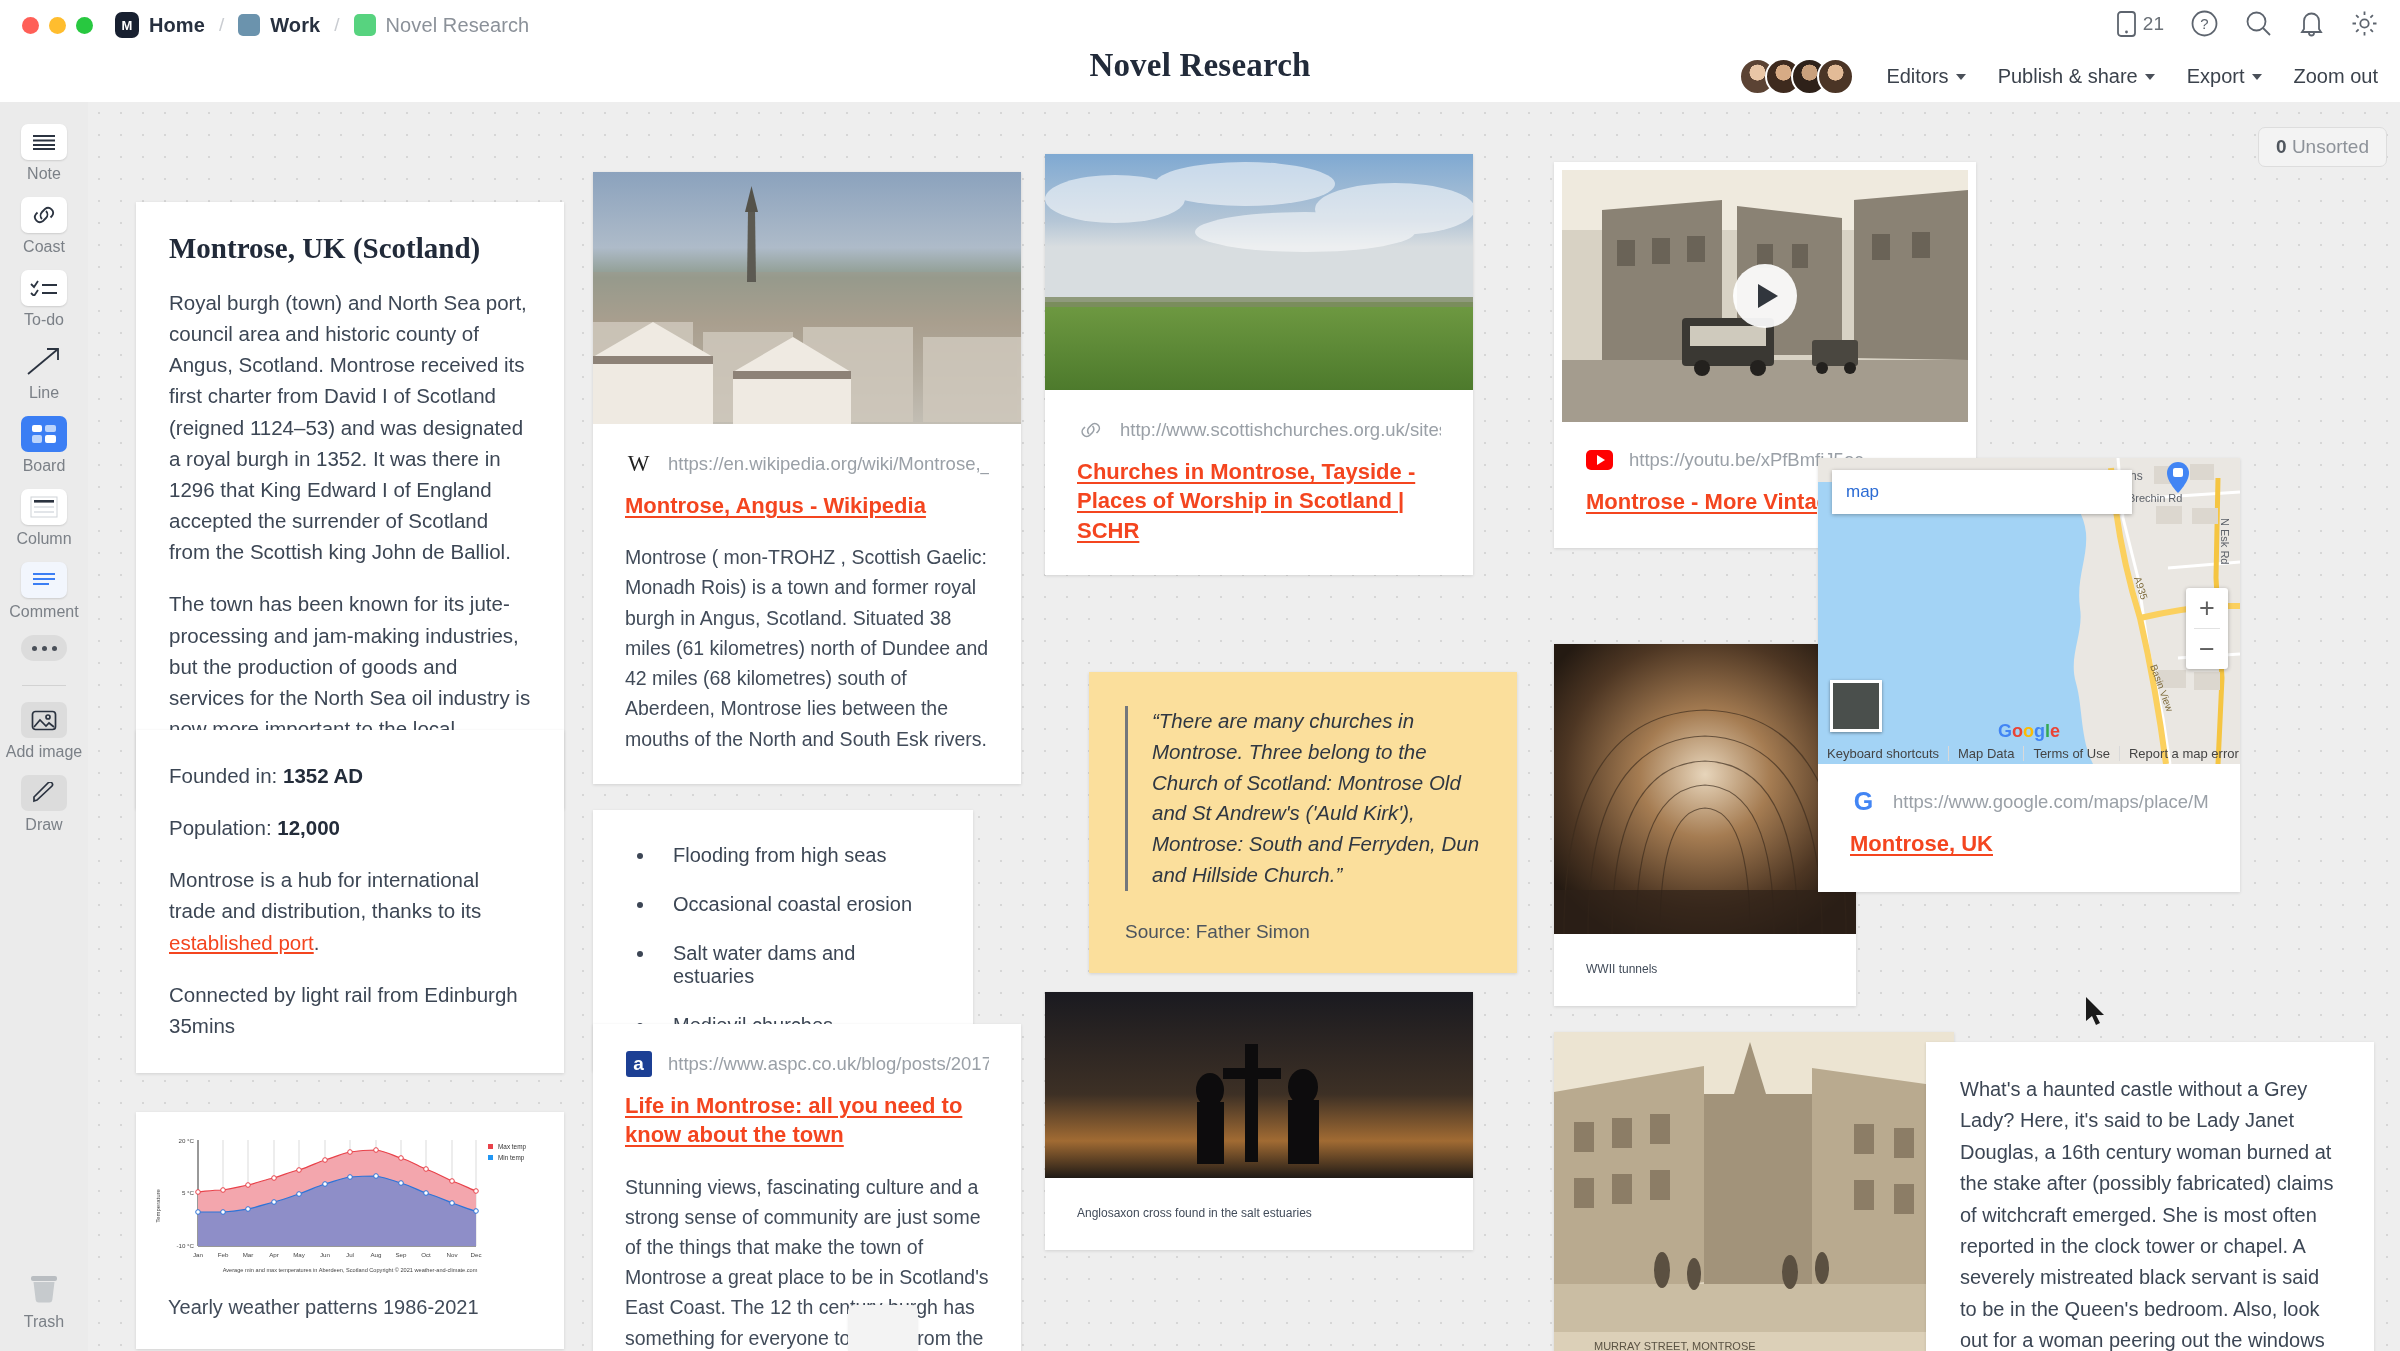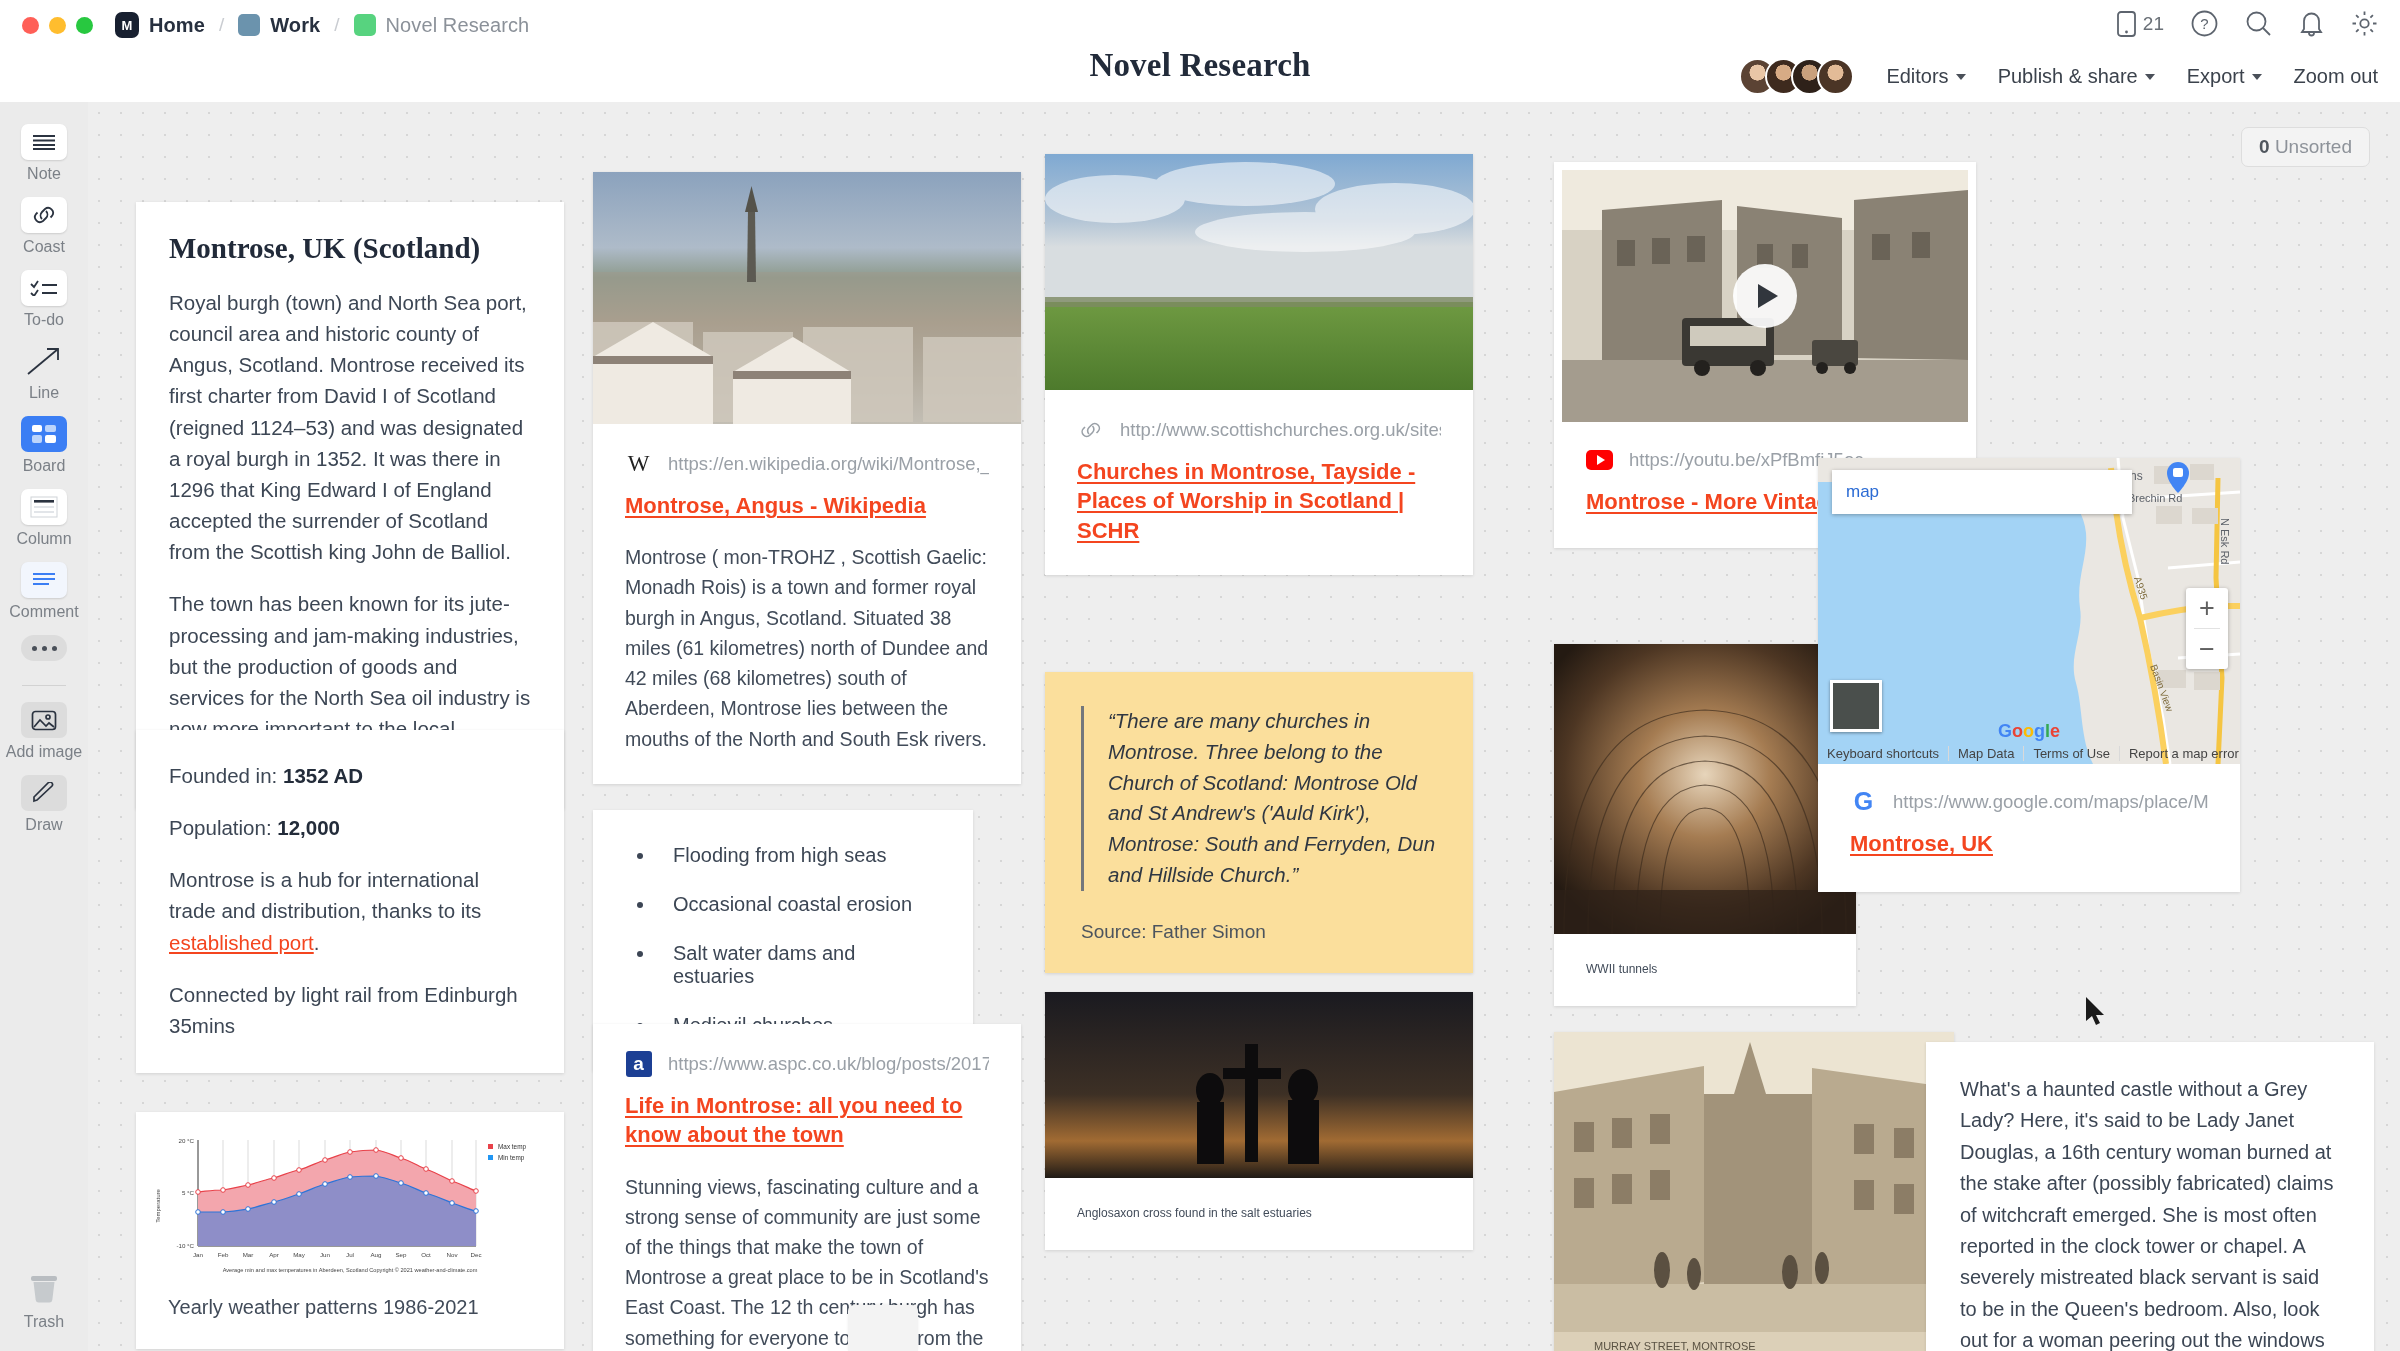--- a/index.html
+++ b/index.html
@@ -80,21 +80,21 @@
 
   
   .canvas {
     position: absolute; left: 88px; top: 102px; width: 2312px; height: 1249px;
     background-color: #eeeeee;
     background-image: radial-gradient(#d6d6d6 1.4px, transparent 1.4px);
     background-size: 22px 22px;
     overflow: hidden;
   }
   .unsorted {
-    position: absolute; right: 30px; top: 25px;
+    position: absolute; right: 13px; top: 25px;
     background: #f3f3f3; border: 1px solid #dddddd; border-radius: 7px;
     padding: 8px 17px; font-size: 19px; color: #8d9299;
   }
   .unsorted b { color: #50565e; font-weight: 700; }
 
   .card {
     position: absolute; background: #fff;
     box-shadow: 0 1px 3px rgba(0,0,0,.12);
   }
 
@@ -622,21 +622,21 @@
         <svg width="24" height="18" viewBox="0 0 24 18" fill="none" stroke="#9aa0a7" stroke-width="1.6">
           <path d="M10 13a4.5 4.5 0 0 1 0-6.5l2.5-2.5a4.5 4.5 0 0 1 6.5 6.5L17.5 12"></path>
           <path d="M13.5 5a4.5 4.5 0 0 1 0 6.5L11 14a4.5 4.5 0 0 1-6.5-6.5L6 6"></path>
         </svg>
       </span>
       <span class="lp-url">http://www.scottishchurches.org.uk/sites/plac</span>
     </div>
     <div class="lp-title" style="padding-bottom:30px;">Churches in Montrose, Tayside - Places of Worship in Scotland | SCHR</div>
   </div>
 
-  <div class="card quotecard" style="left:957px; top:570px; width:428px;">
+  <div class="card quotecard" style="left:1001px; top:570px; width:428px;">
     <div class="quote-inner">
       <div class="quote-txt">“There are many churches in Montrose. Three belong to the Church of Scotland: Montrose Old and St Andrew's ('Auld Kirk'), Montrose: South and Ferryden, Dun and Hillside Church.”</div>
       <div class="quote-src">Source: Father Simon</div>
     </div>
   </div>
 
   <div class="card" style="left:957px; top:890px; width:428px;">
     <div class="imgbox" style="height:186px;">
       <svg width="428" height="186" viewBox="0 0 428 186" style="display:block">
         <defs>

